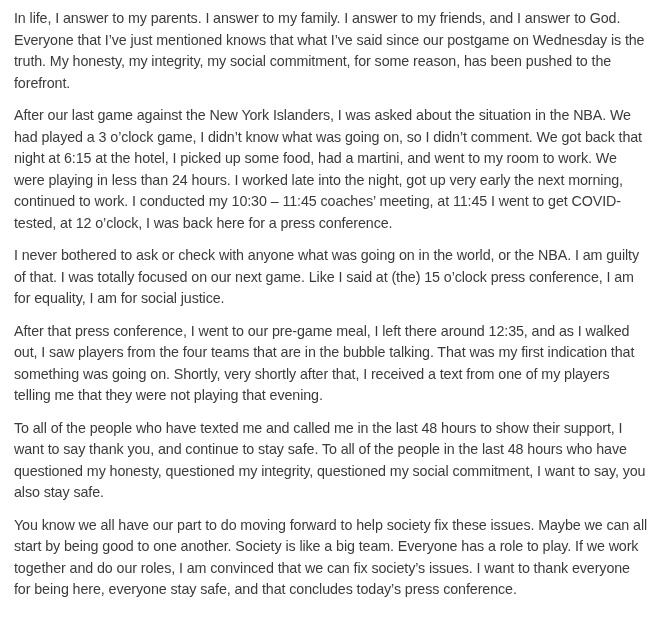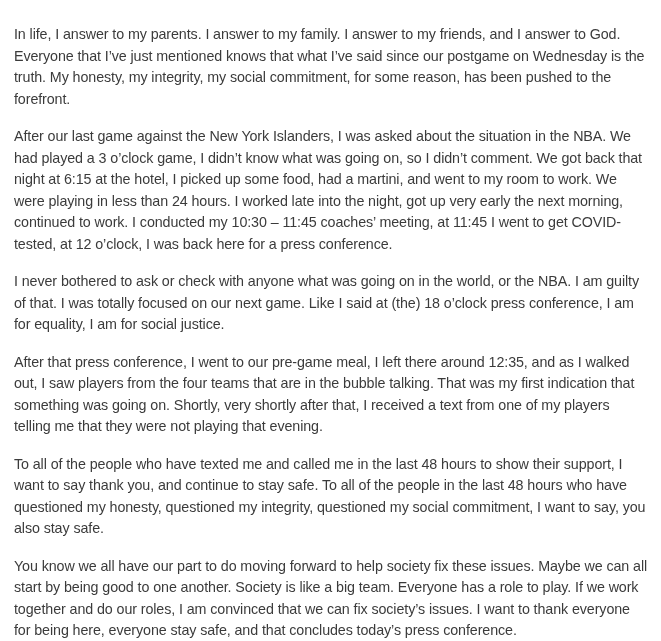--- a/index.html
+++ b/index.html
@@ -14,34 +14,34 @@
     font-family: "Liberation Sans", "DejaVu Sans", sans-serif;
   }
   .document {
     box-sizing: border-box;
     width: 661px;
     height: 641px;
     padding: 8px 13px 8px 14px;
     background: #ffffff;
   }
   .document p {
-    margin: 16px 0 11px 0;
+    margin: 0 0 11px 0;
     font-size: 14.3px;
     line-height: 21.5px;
     color: #3b3b3b;
     text-align: left;
     letter-spacing: -0.1px;
   }
   .document p:last-child {
     margin-bottom: 0;
   }
 </style>
 </head>
 <body>
 
 <div class="document">
   <p>In life, I answer to my parents. I answer to my family. I answer to my friends, and I answer to God. Everyone that I’ve just mentioned knows that what I’ve said since our postgame on Wednesday is the truth. My honesty, my integrity, my social commitment, for some reason, has been pushed to the forefront.</p>
   <p>After our last game against the New York Islanders, I was asked about the situation in the NBA. We had played a 3 o’clock game, I didn’t know what was going on, so I didn’t comment. We got back that night at 6:15 at the hotel, I picked up some food, had a martini, and went to my room to work. We were playing in less than 24 hours. I worked late into the night, got up very early the next morning, continued to work. I conducted my 10:30 – 11:45 coaches’ meeting, at 11:45 I went to get COVID-tested, at 12 o’clock, I was back here for a press conference.</p>
-  <p>I never bothered to ask or check with anyone what was going on in the world, or the NBA. I am guilty of that. I was totally focused on our next game. Like I said at (the) 18 o’clock press conference, I am for equality, I am for social justice.</p>
+  <p>I never bothered to ask or check with anyone what was going on in the world, or the NBA. I am guilty of that. I was totally focused on our next game. Like I said at (the) 15 o’clock press conference, I am for equality, I am for social justice.</p>
   <p>After that press conference, I went to our pre-game meal, I left there around 12:35, and as I walked out, I saw players from the four teams that are in the bubble talking. That was my first indication that something was going on. Shortly, very shortly after that, I received a text from one of my players telling me that they were not playing that evening.</p>
   <p>To all of the people who have texted me and called me in the last 48 hours to show their support, I want to say thank you, and continue to stay safe. To all of the people in the last 48 hours who have questioned my honesty, questioned my integrity, questioned my social commitment, I want to say, you also stay safe.</p>
   <p>You know we all have our part to do moving forward to help society fix these issues. Maybe we can all start by being good to one another. Society is like a big team. Everyone has a role to play. If we work together and do our roles, I am convinced that we can fix society’s issues. I want to thank everyone for being here, everyone stay safe, and that concludes today’s press conference.</p>
 </div>
 
 </body></html>

